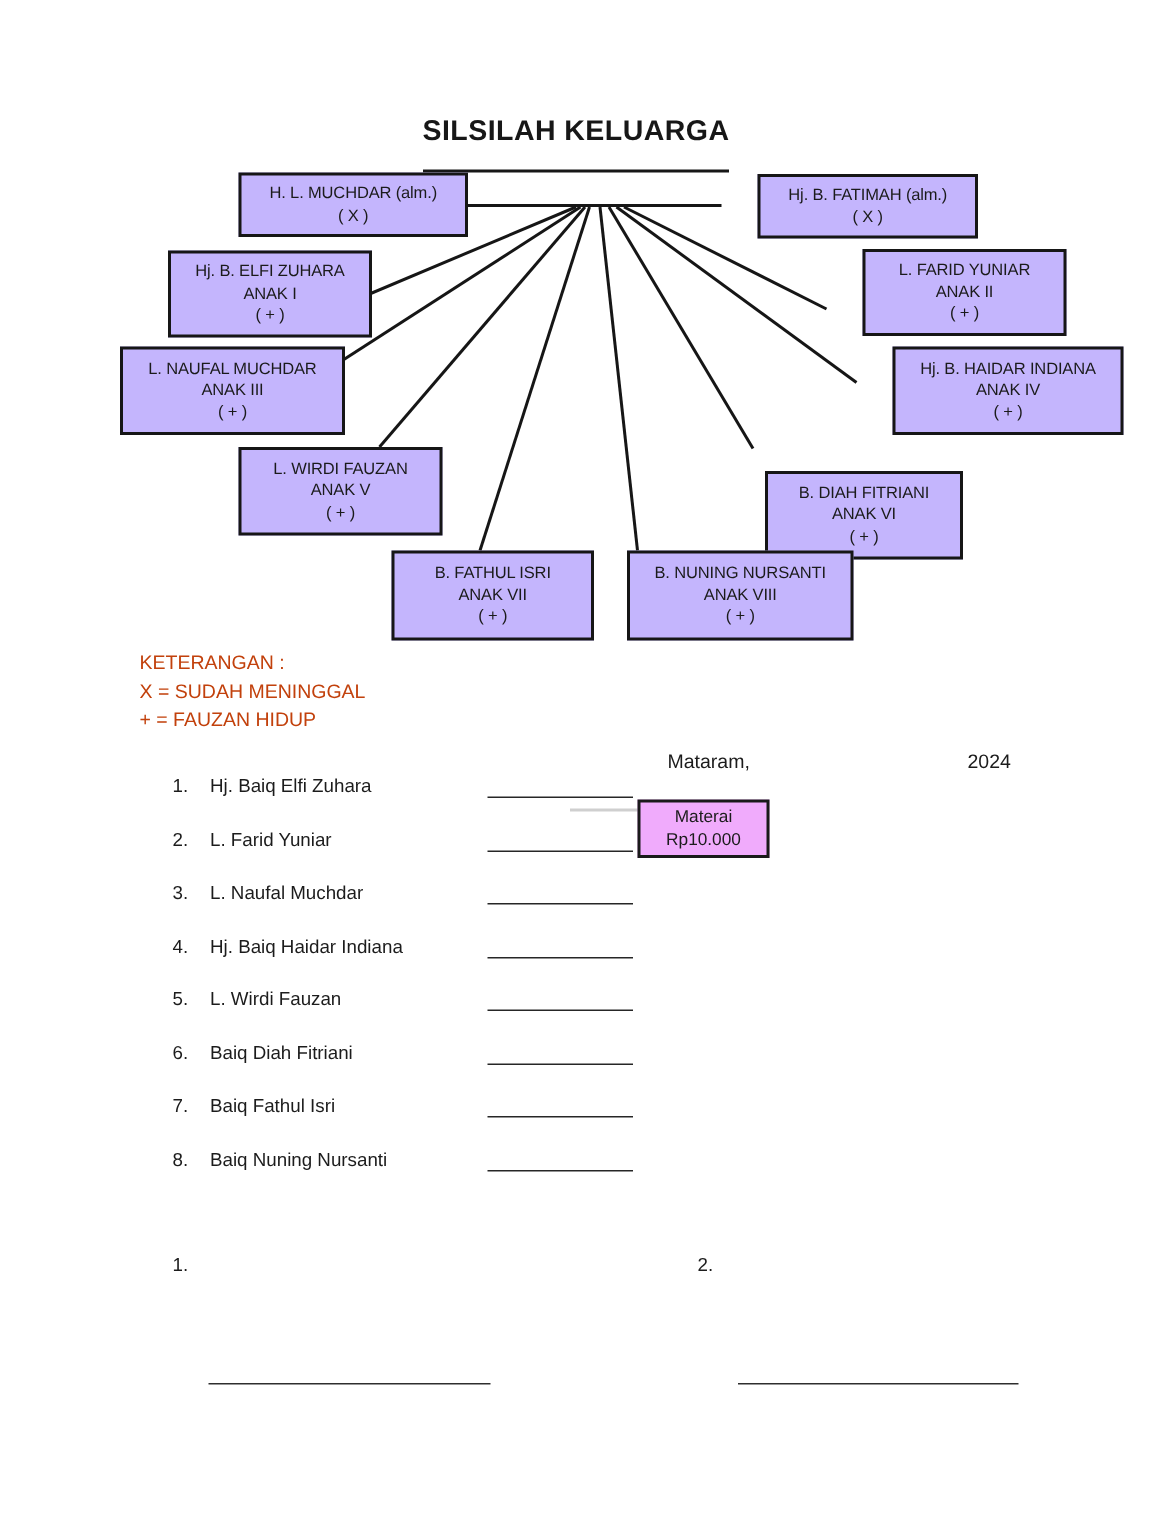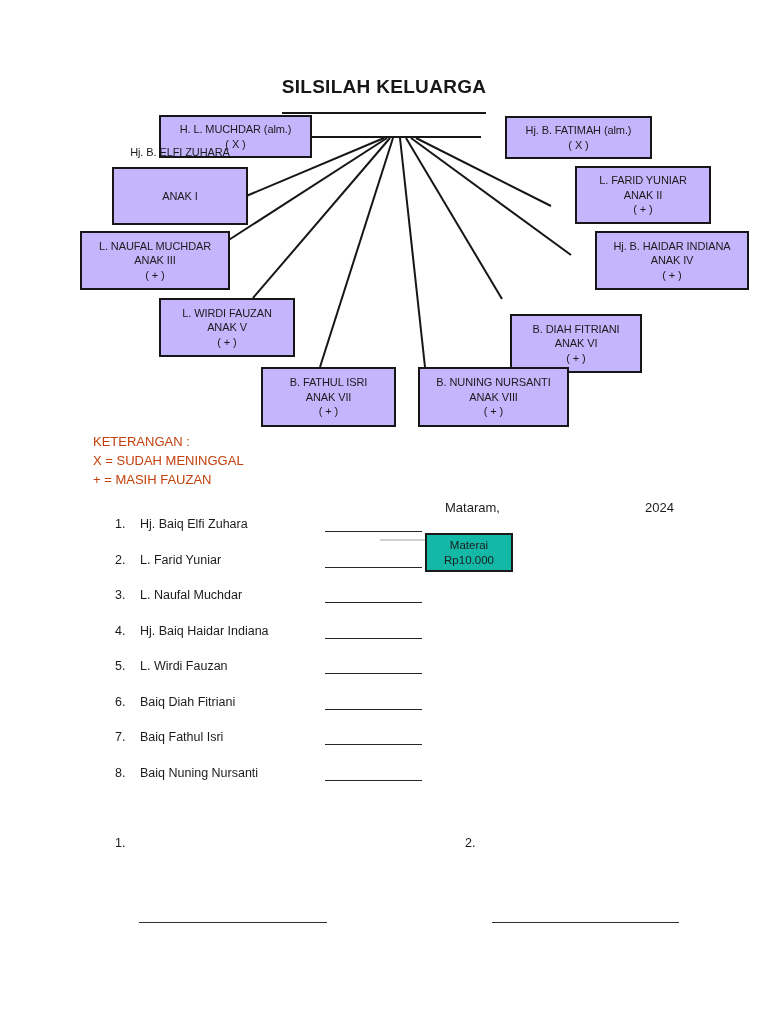--- a/index.html
+++ b/index.html
@@ -12,37 +12,37 @@
   
   .connectors{position:absolute;left:0;top:0;width:768px;height:1024px;}
   .connectors line{stroke:#161616;stroke-width:2;}
   
   .tbox{position:absolute;border:2px solid #161616;background:#c4b5fd;box-sizing:border-box;
         display:flex;flex-direction:column;align-items:center;justify-content:center;
         text-align:center;font-size:11px;line-height:14.5px;letter-spacing:-0.1px;color:#1b1b1b;margin-left:24px;}
   .tbox span{white-space:nowrap;}
   .b-father{left:135px;top:115px;width:153px;height:43px;}
   .b-mother{left:481px;top:116px;width:147px;height:43px;}
-  .b-c1{left:88px; top:167px;width:136px;height:58px;gap:29px;}
+  .b-c1{left:88px; top:167px;width:136px;height:58px;}
   .b-c2{left:551px;top:166px;width:136px;height:58px;}
   .b-c3{left:56px; top:231px;width:150px;height:59px;}
   .b-c4{left:571px;top:231px;width:154px;height:59px;}
   .b-c5{left:135px;top:298px;width:136px;height:59px;}
   .b-c6{left:486px;top:314px;width:132px;height:59px;}
   .b-c7{left:237px;top:367px;width:135px;height:60px;align-items:center;}
   .b-c8{left:394px;top:367px;width:151px;height:60px;}
   
   .legend{position:absolute;left:93px;top:432px;font-size:13px;line-height:19px;color:#c2410c;}
   
   .place{position:absolute;left:445px;top:500px;font-size:13px;}
   .year{position:absolute;left:645px;top:500px;font-size:13px;}
   .artifact{position:absolute;left:380px;top:539px;width:68px;border-top:2px solid #cfcfcf;}
   .materai{position:absolute;left:425px;top:533px;width:88px;height:39px;border:2px solid #1a1a1a;
            box-sizing:border-box;display:flex;flex-direction:column;align-items:center;
-           justify-content:center;text-align:center;font-size:11.5px;line-height:15px;background:#14b8a6;}
+           justify-content:center;text-align:center;font-size:11.5px;line-height:15px;background:#f0abfc;}
   .signers{position:absolute;left:0;top:517px;width:768px;height:290px;}
   .signer{position:absolute;left:0;width:768px;height:22px;font-size:12.5px;}
   .signer .no{position:absolute;left:115px;top:0;}
   .signer .nm{position:absolute;left:140px;top:0;}
   .signer .sig{position:absolute;left:325px;top:14px;width:97px;border-top:1.7px solid #262626;}
   .signer:nth-child(1){top:0;}    .signer:nth-child(2){top:35.5px;}
   .signer:nth-child(3){top:71px;} .signer:nth-child(4){top:106.5px;}
   .signer:nth-child(5){top:142px;}.signer:nth-child(6){top:177.5px;}
   .signer:nth-child(7){top:213px;}.signer:nth-child(8){top:248.5px;}
   
@@ -118,21 +118,21 @@
   </div>
   <div class="tbox b-c8">
     <span>B. NUNING NURSANTI</span>
     <span>ANAK VIII</span>
     <span>( + )</span>
   </div>
 
   <div class="legend">
     <div>KETERANGAN :</div>
     <div>X = SUDAH MENINGGAL</div>
-    <div>+ = MASIH FAUZAN</div>
+    <div>+ = FAUZAN HIDUP</div>
   </div>
 
   <span class="place">Mataram,</span>
   <span class="year">2024</span>
 
   <div class="artifact"></div>
   <div class="materai">
     <span>Materai</span>
     <span>Rp10.000</span>
   </div>

